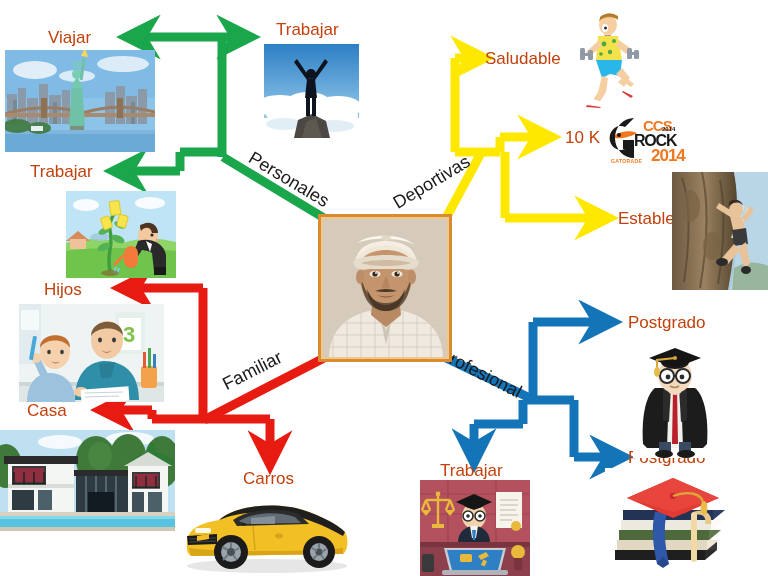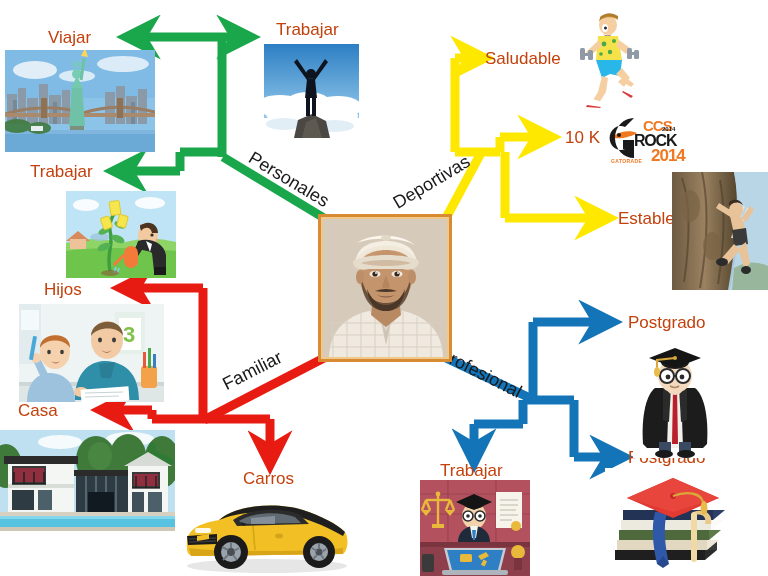--- a/index.html
+++ b/index.html
@@ -126,21 +126,21 @@
 
   <div class="node-label" style="left:48px;top:28px;">Viajar</div>
   <div class="node-label" style="left:276px;top:20px;">Trabajar</div>
   <div class="node-label" style="left:30px;top:162px;">Trabajar</div>
 
   <div class="node-label" style="left:485px;top:49px;">Saludable</div>
   <div class="node-label" style="left:565px;top:128px;">10 K</div>
   <div class="node-label" style="left:618px;top:209px;">Estable</div>
 
   <div class="node-label" style="left:44px;top:280px;">Hijos</div>
-  <div class="node-label" style="left:18px;top:401px;">Casa</div>
+  <div class="node-label" style="left:27px;top:401px;">Casa</div>
   <div class="node-label" style="left:243px;top:469px;">Carros</div>
 
   <div class="node-label" style="left:628px;top:313px;">Postgrado</div>
   <div class="node-label" style="left:440px;top:461px;text-align:center;">Trabajar</div>
   <div class="node-label" style="left:628px;top:448px;">Postgrado</div>
 
   <div class="pic" style="left:5px;top:50px;width:150px;height:102px;">
     <svg width="150" height="102" viewBox="0 0 150 102" xmlns="http://www.w3.org/2000/svg">
       <rect width="150" height="102" fill="#8cc3e8"></rect>
       <rect y="0" width="150" height="48" fill="#7fbbe4"></rect>

